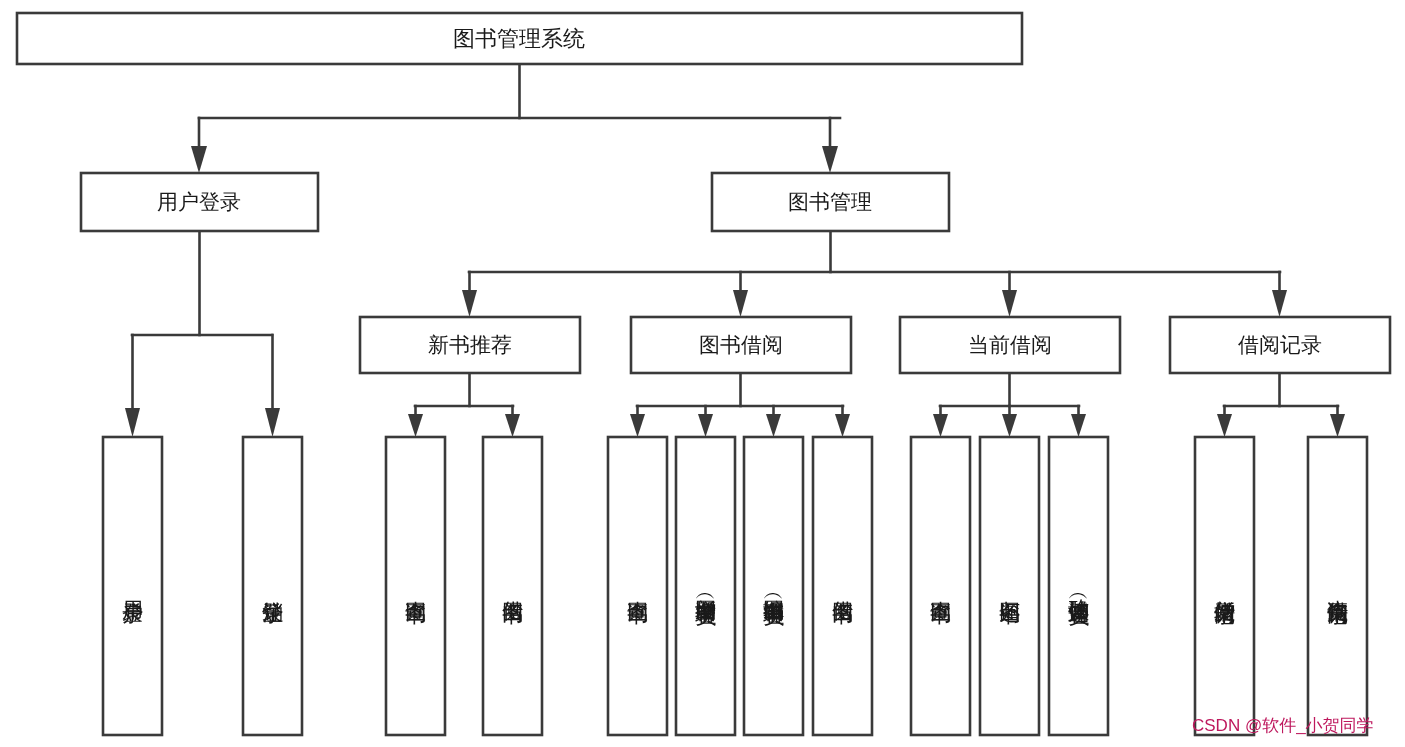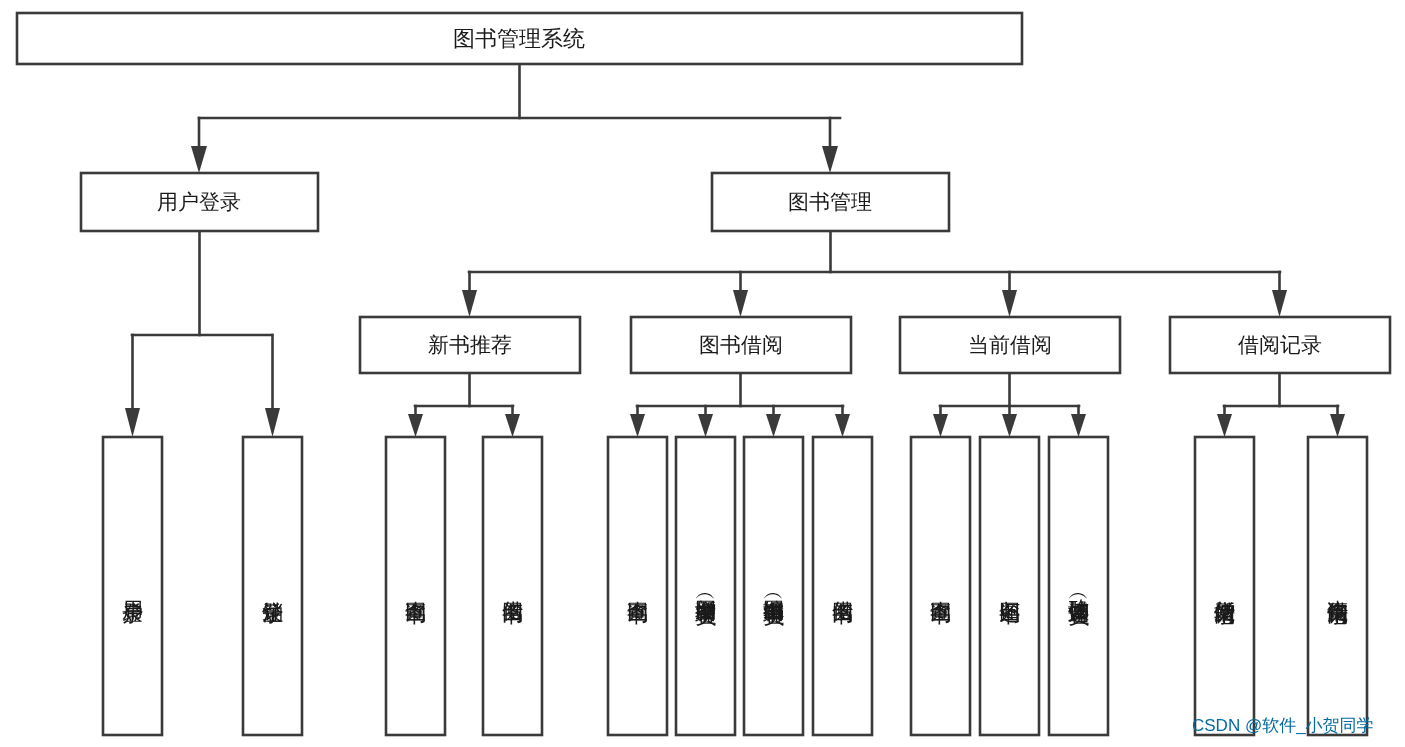--- a/index.html
+++ b/index.html
@@ -63,21 +63,21 @@
     align-items: center;
     justify-content: center;
     white-space: nowrap;
     pointer-events: none;
     user-select: none;
   }
   .watermark {
     position: absolute;
     font-family: "Liberation Sans", "DejaVu Sans", sans-serif;
     font-size: 17px;
-    color: #0369a1;
+    color: #be185d;
     white-space: nowrap;
     user-select: none;
   }
 </style>
 </head>
 <body>
 
 <div id="diagram-root">
 
   <svg class="diagram-canvas" viewBox="0 0 1405 747">

